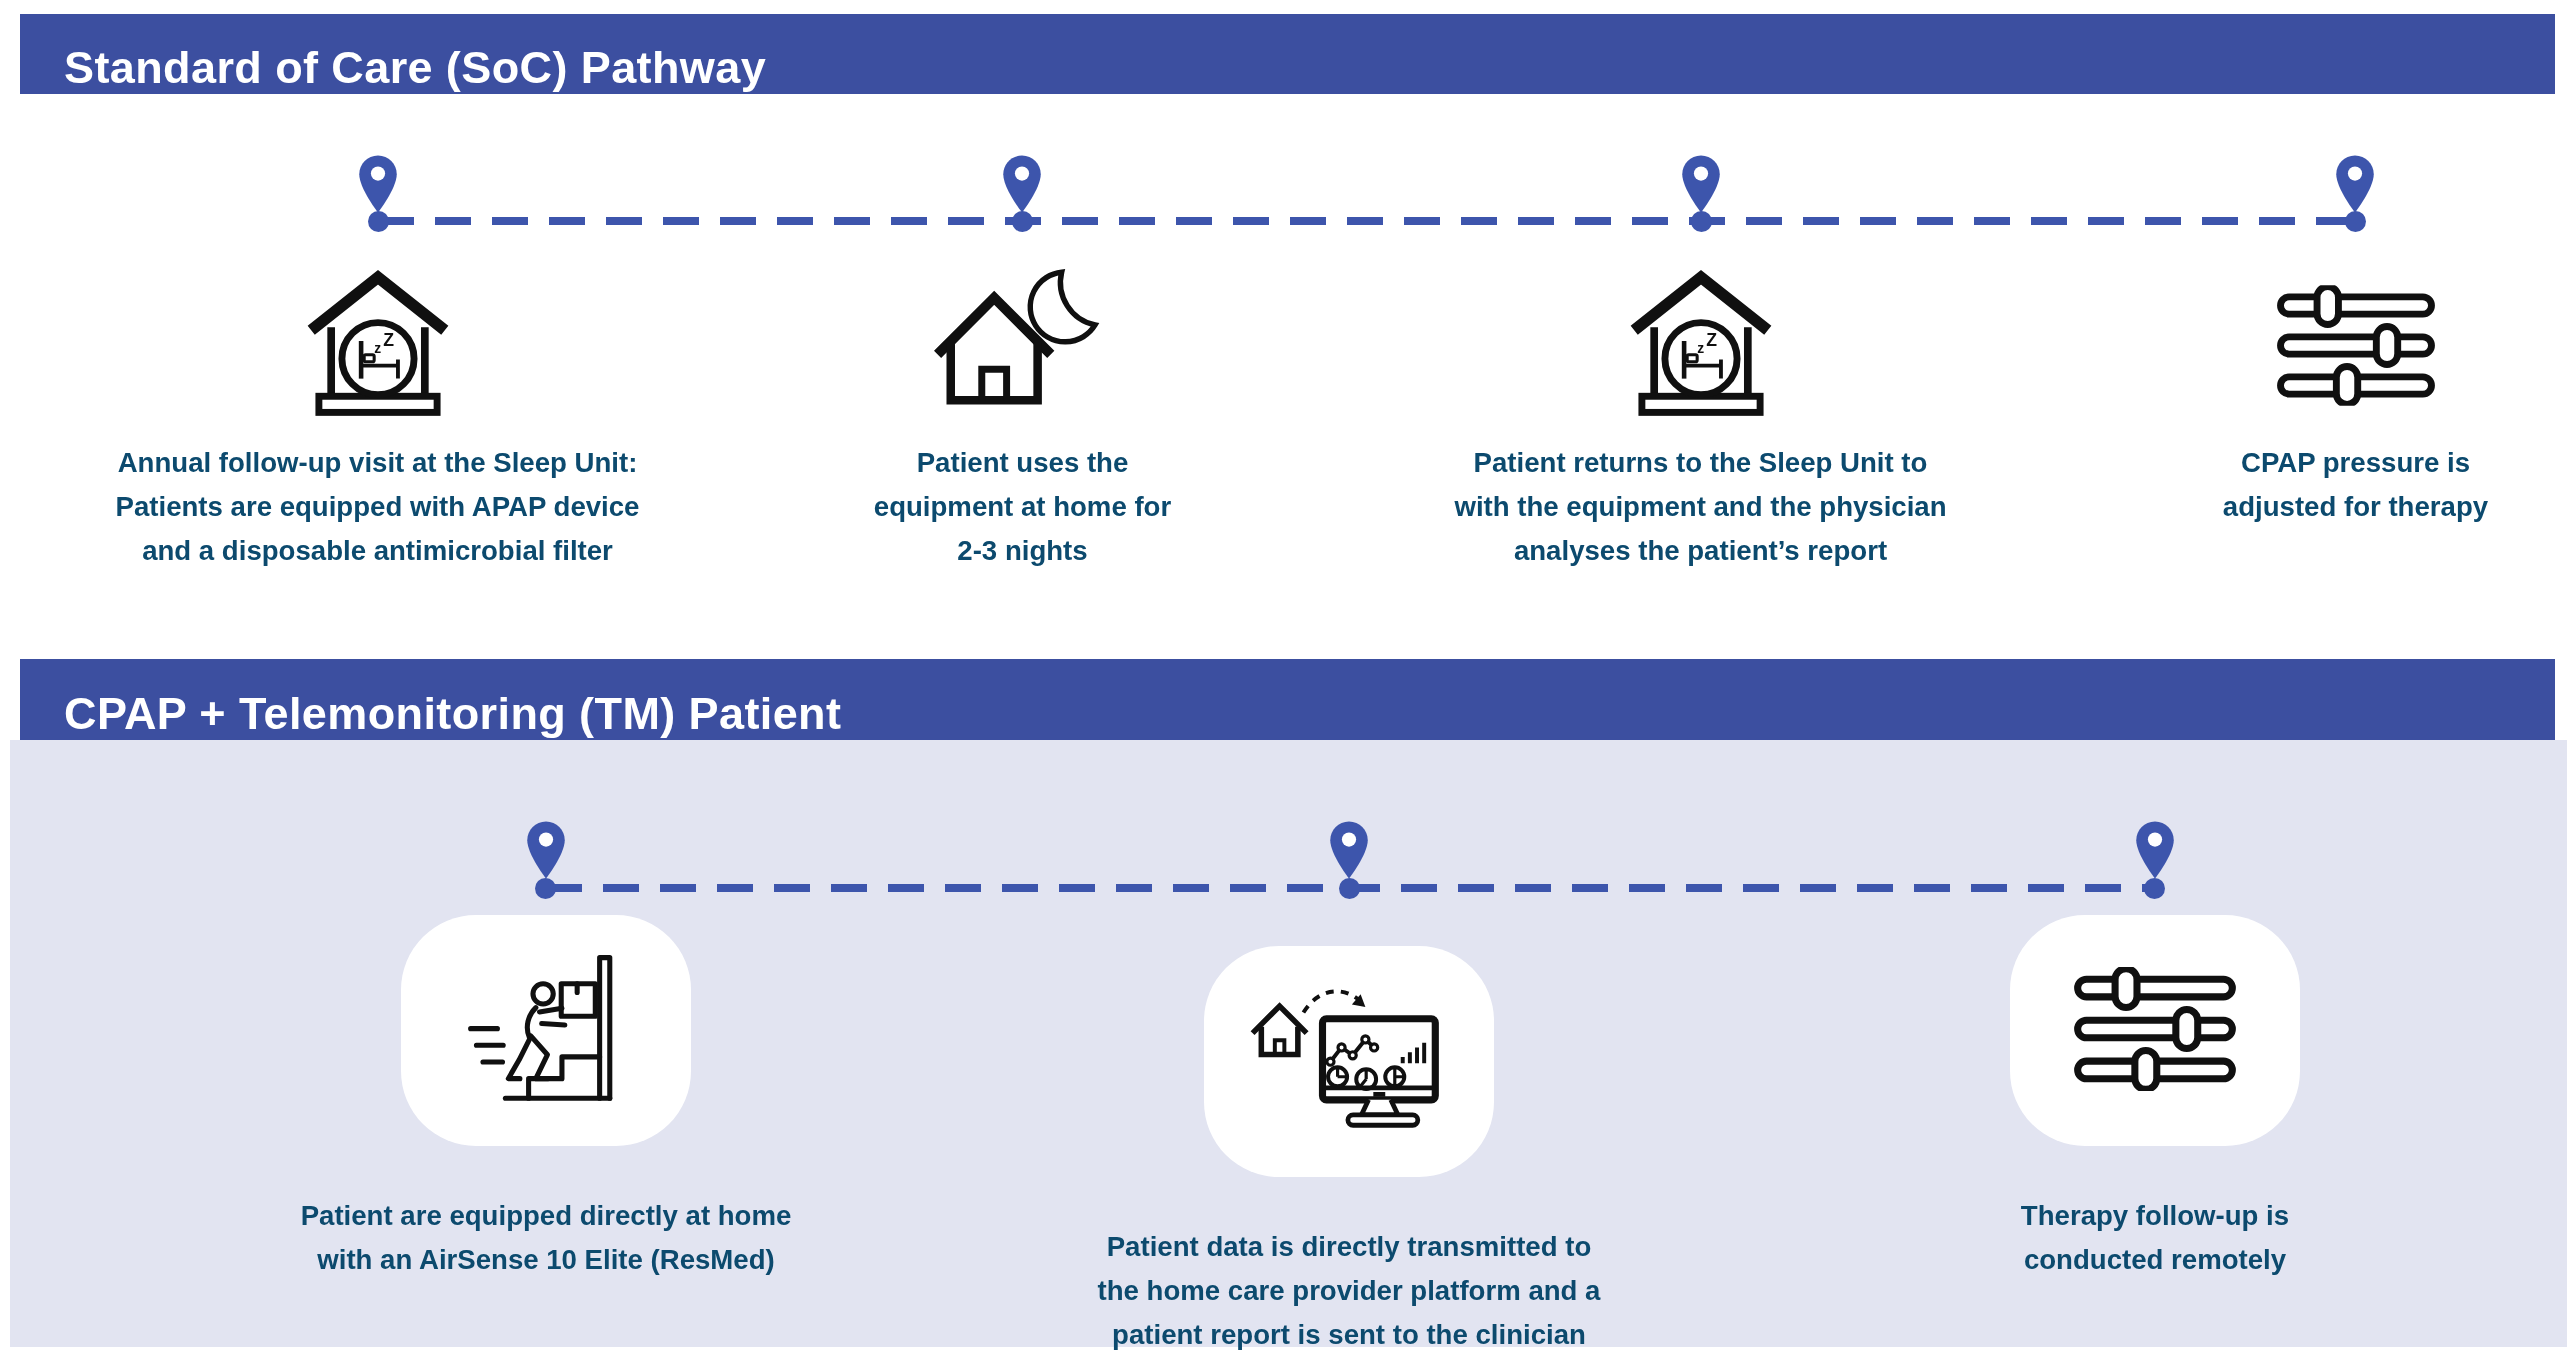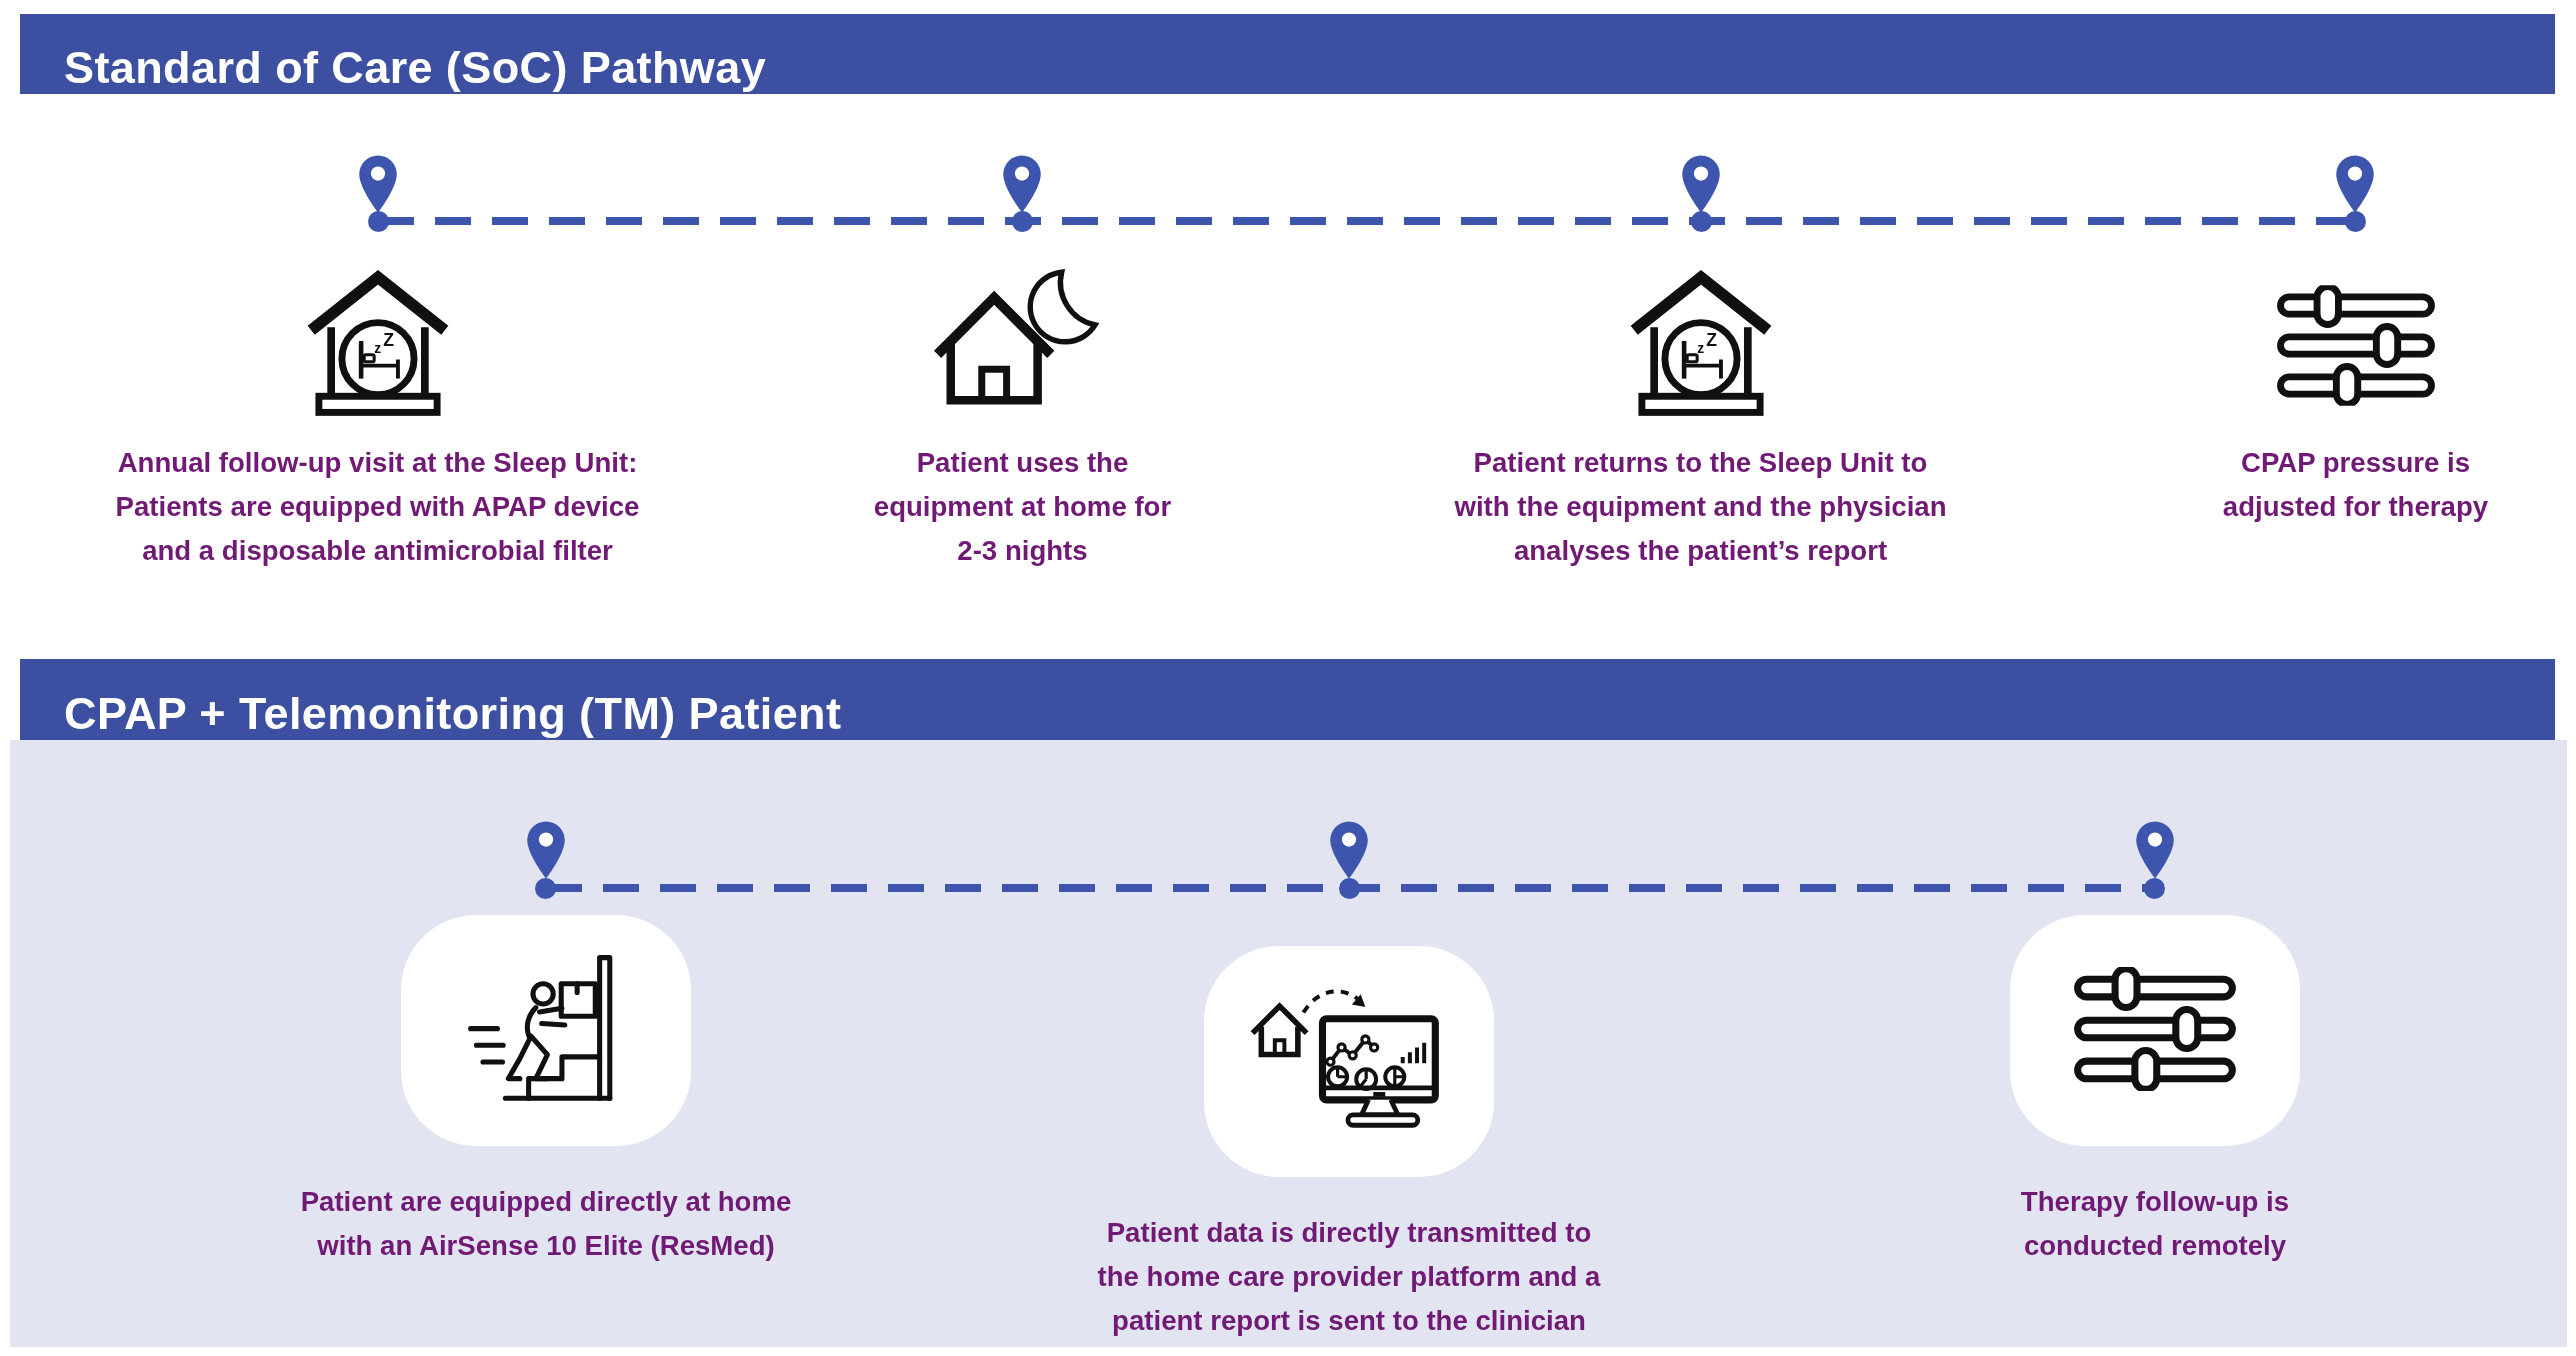--- a/index.html
+++ b/index.html
@@ -20,28 +20,28 @@
     position:absolute;height:8px;
     background:repeating-linear-gradient(90deg,#3D55AC 0 36px,transparent 36px 57px);
   }
   .tl-dot{position:absolute;width:21px;height:21px;border-radius:50%;background:#3D55AC}
   .pin{position:absolute}
   .step{position:absolute;display:flex;flex-direction:column;align-items:center}
   .soc-step{width:665px}
   .tm-step{width:682px}
   .icon-box{height:191px;display:flex;align-items:center;justify-content:center}
   .caption{
-    font-size:27.6px;font-weight:bold;line-height:44px;color:#701a75;
+    font-size:27.6px;font-weight:bold;line-height:44px;color:#0c4a6e;
     text-align:center;white-space:pre-line;width:100%;
   }
   .card{
     width:290px;height:231px;background:#ffffff;border-radius:75px;
     display:flex;align-items:center;justify-content:center;
   }
-  .tm-step .caption{margin-top:34px}
+  .tm-step .caption{margin-top:48px}
   .defs{position:absolute;width:0;height:0;overflow:hidden}
 </style>
 </head>
 <body>
 
 <svg class="defs" aria-hidden="true">
   <defs>
     <symbol id="sym-pin" viewBox="0 0 56 84">
       <path d="M28,2 C14,2 3,13 3,27 C3,46 28,78 28,78 C28,78 53,46 53,27 C53,13 42,2 28,2 Z" fill="#3D55AC"></path>
       <circle cx="28" cy="26" r="9.5" fill="#ffffff"></circle>

